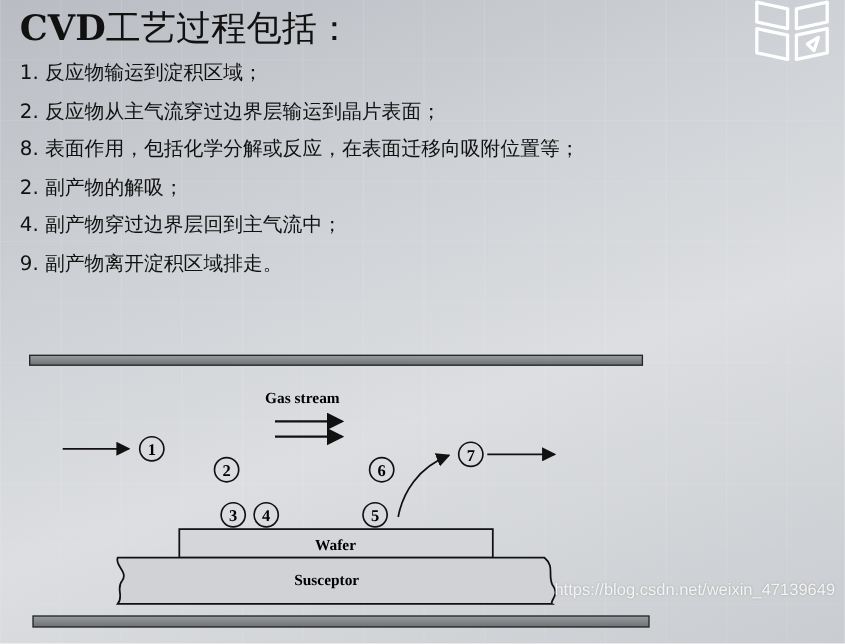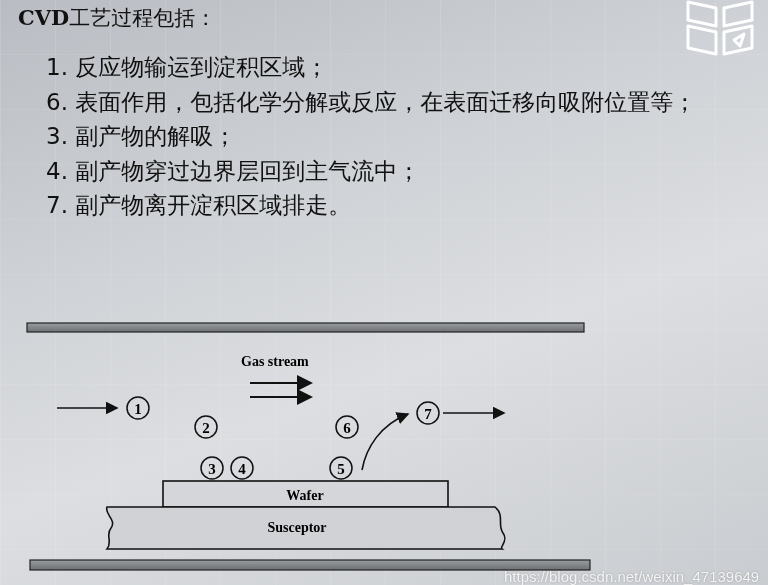--- a/index.html
+++ b/index.html
@@ -3,46 +3,47 @@
 <meta charset="utf-8">
 <style>
   html,body{margin:0;padding:0;}
   body{width:768px;height:585px;overflow:hidden;position:relative;
     background:linear-gradient(160deg,#b9bcc2 0%,#cfd2d6 35%,#dcdee1 60%,#c9ccd0 100%);
     font-family:"DejaVu Sans","Liberation Sans",sans-serif;color:#111;}
   .grid{position:absolute;inset:0;pointer-events:none;
     background-image:linear-gradient(90deg,rgba(255,255,255,0.18) 1px,transparent 1px),
       linear-gradient(0deg,rgba(255,255,255,0.12) 1px,transparent 1px);
     background-size:55px 55px;opacity:.6;}
-  .title{position:absolute;left:18px;top:4px;font-size:21px;font-weight:bold;letter-spacing:0px;}
+  .title{position:absolute;left:18px;top:4px;font-size:32px;font-weight:bold;letter-spacing:0px;}
   .title .cvd{font-family:"DejaVu Serif","Liberation Serif",serif;font-weight:bold;}
   .title .rest{font-weight:normal;}
   .list{position:absolute;left:18px;top:50px;margin:0;padding:0;list-style:none;}
-  .list li{font-size:23px;height:34.5px;line-height:34px;white-space:nowrap;margin-left:28px;}
+  .list li{font-size:18px;height:34.5px;line-height:34px;white-space:nowrap;}
   .logo{position:absolute;left:682px;top:0;width:76px;height:56px;}
   .diagram{position:absolute;left:0;top:310px;width:620px;height:275px;}
-  .watermark{position:absolute;left:504px;top:568px;font-size:15px;color:#f4f4f4;
+  .watermark{position:absolute;left:504px;top:528px;font-size:15px;color:#f4f4f4;
     text-shadow:0 0 2px rgba(0,0,0,.25);font-family:"Liberation Sans",sans-serif;}
   .dlabel{font-family:"Liberation Serif","DejaVu Serif",serif;font-weight:bold;}
 </style>
 </head>
 <body>
 
 <div class="grid"></div>
 
 <div class="title">
   <span class="cvd">CVD</span><span class="rest">工艺过程包括：</span>
 </div>
 
 <ul class="list">
   <li>1. 反应物输运到淀积区域；</li>
-  <li>6. 表面作用，包括化学分解或反应，在表面迁移向吸附位置等；</li>
-  <li>3. 副产物的解吸；</li>
+  <li>2. 反应物从主气流穿过边界层输运到晶片表面；</li>
+  <li>8. 表面作用，包括化学分解或反应，在表面迁移向吸附位置等；</li>
+  <li>2. 副产物的解吸；</li>
   <li>4. 副产物穿过边界层回到主气流中；</li>
-  <li>7. 副产物离开淀积区域排走。</li>
+  <li>9. 副产物离开淀积区域排走。</li>
 </ul>
 
 <div class="logo">
   <svg width="76" height="56" viewBox="0 0 76 56" fill="none" stroke="#fff" stroke-width="3" stroke-linejoin="round">
     <path d="M6 2 L34 8 L34 26 L6 20 Z"></path>
     <path d="M42 8 L70 2 L70 20 L42 26 Z"></path>
     <path d="M6 26 L34 32 L34 54 L6 48 Z"></path>
     <path d="M42 32 L70 26 L70 48 L42 54 Z"></path>
     <path d="M52 40 L62 34 L58 46 Z"></path>
   </svg>

